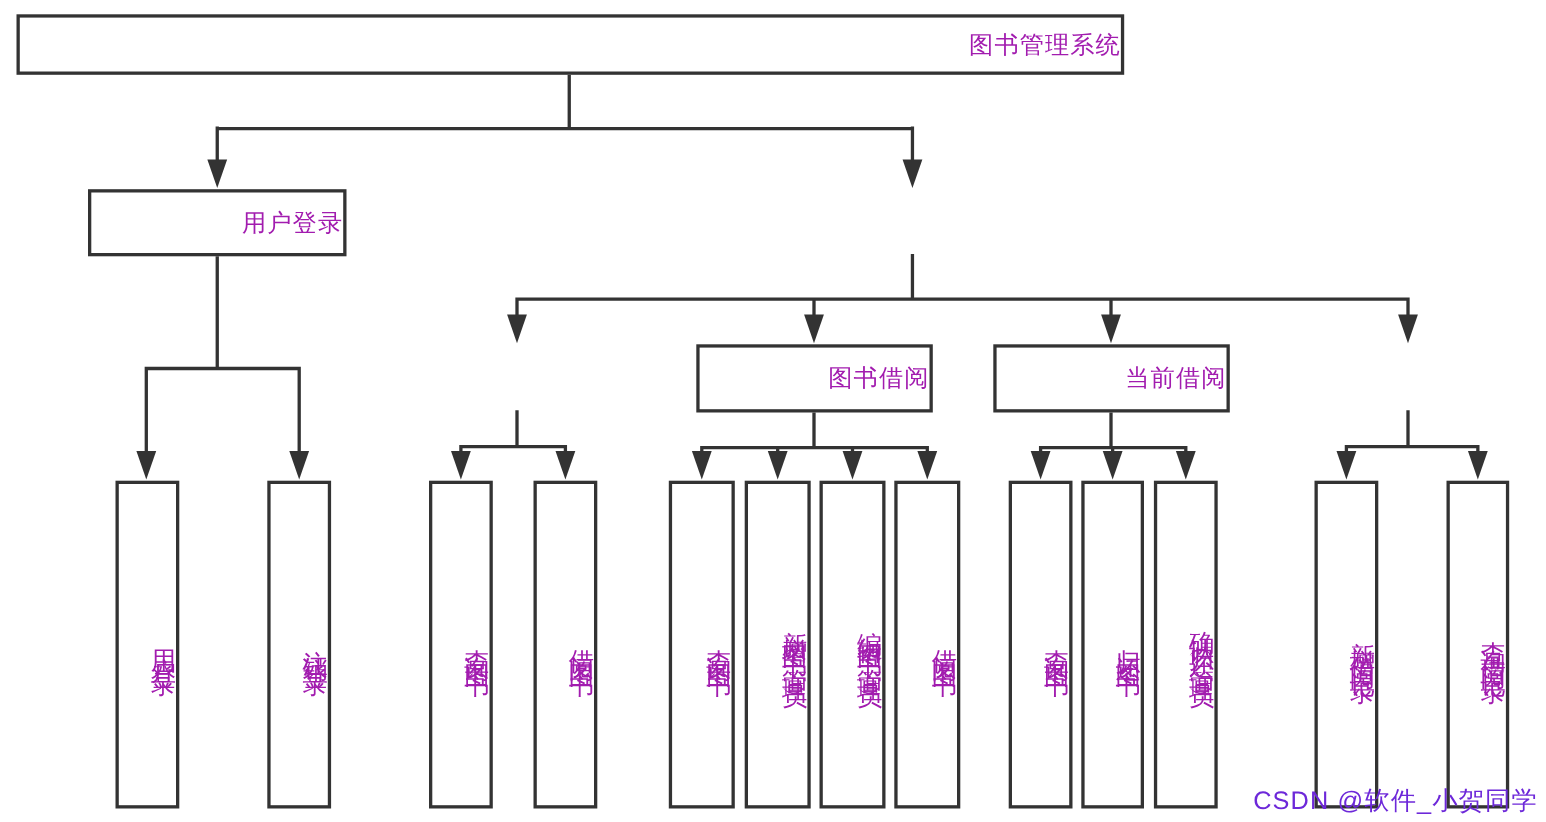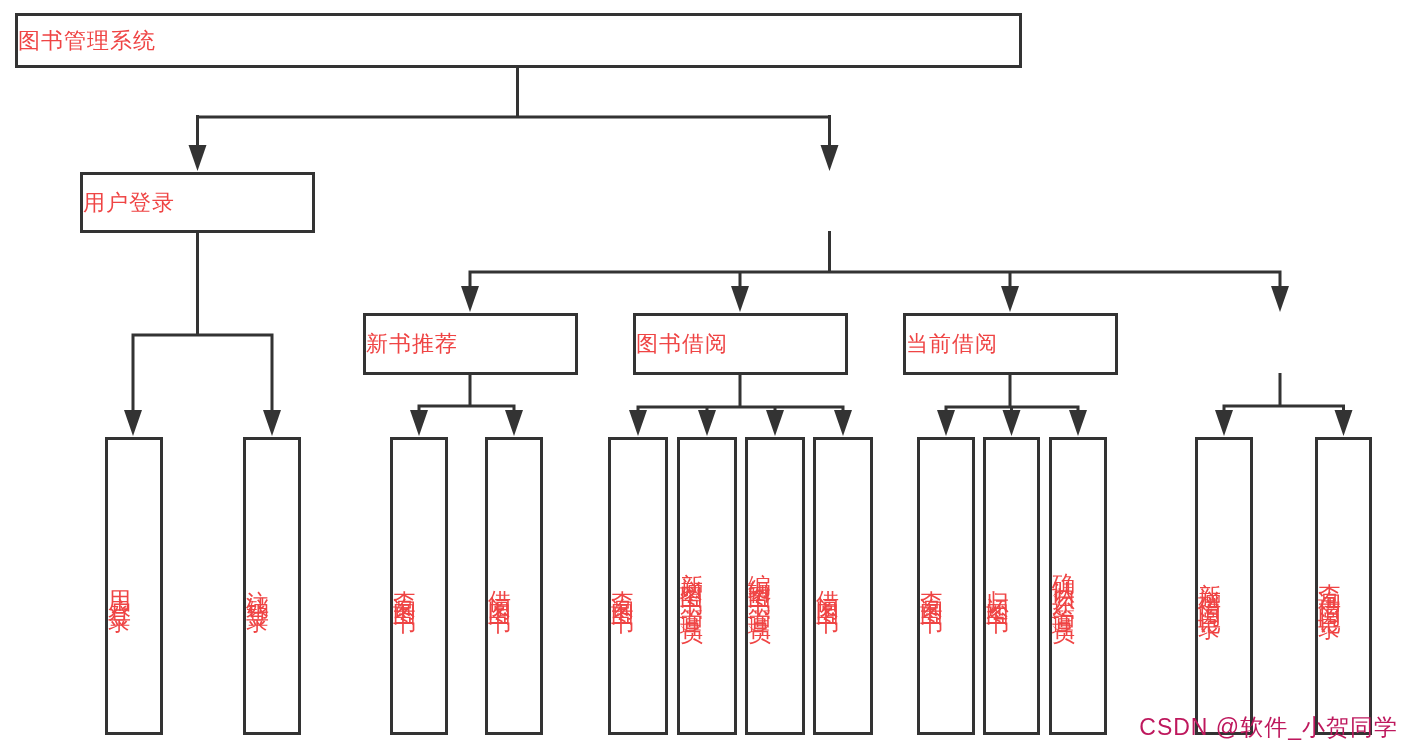--- a/index.html
+++ b/index.html
@@ -20,24 +20,24 @@
     left: 0;
     top: 0;
     width: 1405px;
     height: 747px;
   }
   .box {
     position: absolute;
     box-sizing: border-box;
     border: 3px solid #333333;
     background: #ffffff;
-    color: #ef4444;
+    color: #a21caf;
     display: flex;
     align-items: center;
-    justify-content: flex-start;
+    justify-content: flex-end;
   }
   .h-label {
     font-size: 22px;
     letter-spacing: 1px;
     white-space: nowrap;
   }
   .root-box   { left: 15px;   top: 13px;  width: 1007px; height: 55px; }
   .lvl2-login { left: 80px;   top: 172px; width: 235px;  height: 61px; }
   .lvl2-mgmt  { left: 712px;  top: 172px; width: 235px;  height: 61px; }
   .lvl3-a { left: 363px;  top: 313px; width: 215px; height: 62px; }
@@ -67,21 +67,21 @@
   .leaf-9  { left: 917px;  }
   .leaf-10 { left: 983px;  width: 57px; }
   .leaf-11 { left: 1049px; }
   .leaf-12 { left: 1195px; }
   .leaf-13 { left: 1315px; width: 57px; }
   #watermark {
     position: absolute;
     right: 7px;
     top: 712px;
     font-size: 23px;
-    color: #be185d;
+    color: #6d28d9;
     letter-spacing: 1px;
     white-space: nowrap;
   }
 </style>
 </head>
 <body>
 
 <div id="canvas">
 
   <svg id="connectors" viewBox="0 0 1405 747" xmlns="http://www.w3.org/2000/svg">
@@ -128,23 +128,20 @@
   </svg>
 
   <div class="box root-box">
     <span class="h-label">图书管理系统</span>
   </div>
 
   <div class="box lvl2-login">
     <span class="h-label">用户登录</span>
   </div>
 
-  <div class="box lvl3-a">
-    <span class="h-label">新书推荐</span>
-  </div>
   <div class="box lvl3-c">
     <span class="h-label">当前借阅</span>
   </div>
   <div class="box lvl3-b">
     <span class="h-label">图书借阅</span>
   </div>
 
   <div class="box leaf leaf-1">
     <span class="v-label">用户登录</span>
   </div>

